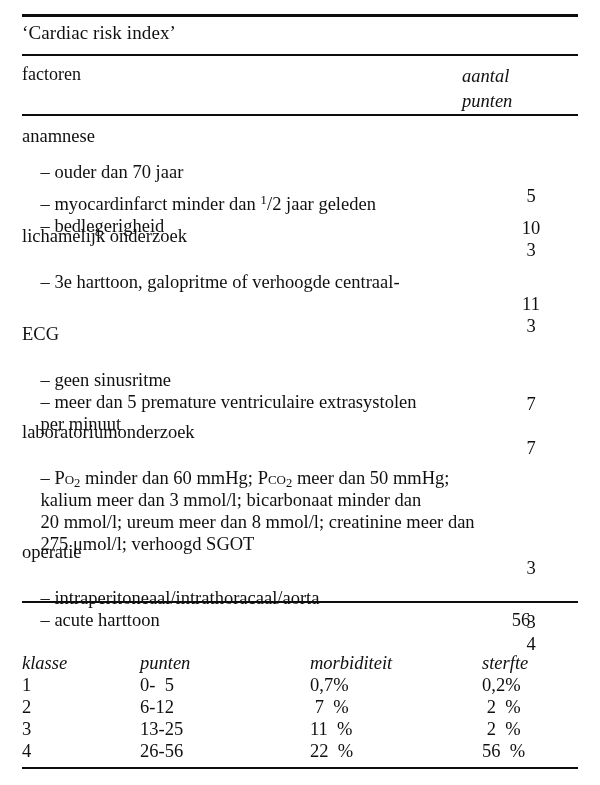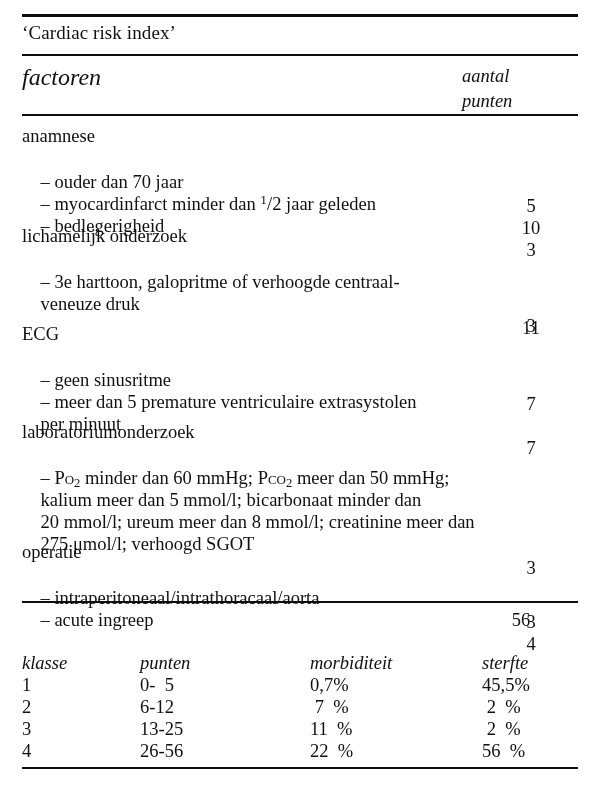--- a/index.html
+++ b/index.html
@@ -46,22 +46,21 @@
     left: 22px;
     top: 22px;
     font-size: 19px;
     letter-spacing: .1px;
   }
 
   .col-head-factoren {
     position: absolute;
     left: 22px;
     top: 64px;
-    font-style: italic;
-    font-size: 24px;
+    font-size: 18px;
   }
   .col-head-punten {
     position: absolute;
     left: 462px;
     top: 64px;
     font-style: italic;
     font-size: 18.5px;
     line-height: 25px;
   }
   .col-head-punten span { display: block; }
@@ -155,40 +154,39 @@
 
   <div class="doc-title">‘Cardiac risk index’</div>
 
   <div class="col-head-factoren">factoren</div>
   <div class="col-head-punten">
     <span>aantal</span>
     <span>punten</span>
   </div>
 
   <div class="row group-head" style="top:124px;">anamnese</div>
-  <div class="row" style="top:146px;font-family:Liberation Serif, serif;">
+  <div class="row" style="top:136px;font-family:Liberation Serif, serif;">
     <span class="label">– ouder dan 70 jaar</span>
     <span class="pts">5</span>
   </div>
   <div class="row" style="top:168px;">
     <span class="label">– myocardinfarct minder dan <span class="frac-num">1</span>/2 jaar geleden</span>
     <span class="pts">10</span>
   </div>
   <div class="row" style="top:190px;">
     <span class="label">– bedlegerigheid</span>
     <span class="pts">3</span>
   </div>
 
   <div class="row group-head" style="top:224px;">lichamelijk onderzoek</div>
   <div class="row" style="top:246px;">
     <span class="label">– 3e harttoon, galopritme of verhoogde centraal-</span>
     <span class="pts"></span>
   </div>
   <div class="row" style="top:268px;">
-    <span class="label">veneuze druk</span>
     <span class="pts">11</span>
   </div>
   <div class="row" style="top:290px;">
     <span class="pts">3</span>
   </div>
 
   <div class="row group-head" style="top:322px;">ECG</div>
   <div class="row" style="top:344px;">
     <span class="label">– geen sinusritme</span>
     <span class="pts">7</span>
@@ -201,60 +199,60 @@
     <span class="label">per minuut</span>
     <span class="pts">7</span>
   </div>
 
   <div class="row group-head" style="top:420px;">laboratoriumonderzoek</div>
   <div class="row" style="top:442px;">
     <span class="label">– P<span class="smallcap">o</span><sub>2</sub> minder dan 60 mmHg; P<span class="smallcap">co</span><sub>2</sub> meer dan 50 mmHg;</span>
     <span class="pts"></span>
   </div>
   <div class="row" style="top:464px;">
-    <span class="label">kalium meer dan 5 mmol/l; bicarbonaat minder dan</span>
+    <span class="label">kalium meer dan 3 mmol/l; bicarbonaat minder dan</span>
     <span class="pts"></span>
   </div>
   <div class="row" style="top:486px;">
     <span class="label">20 mmol/l; ureum meer dan 8 mmol/l; creatinine meer dan</span>
     <span class="pts"></span>
   </div>
   <div class="row" style="top:508px;">
     <span class="label">275 μmol/l; verhoogd SGOT</span>
     <span class="pts">3</span>
   </div>
 
   <div class="row group-head" style="top:540px;">operatie</div>
   <div class="row" style="top:562px;">
     <span class="label">– intraperitoneaal/intrathoracaal/aorta</span>
     <span class="pts">3</span>
   </div>
   <div class="row" style="top:584px;">
-    <span class="label">– acute ingreep</span>
+    <span class="label">– acute harttoon</span>
     <span class="pts">4</span>
   </div>
 
   <div class="total-value">56</div>
 
   <div class="class-table">
     <table>
       <thead>
         <tr>
           <th class="c-klasse th-klasse">klasse</th>
           <th class="c-punten th-punten">punten</th>
           <th class="c-morb th-morb">morbiditeit</th>
           <th class="c-sterf th-sterf">sterfte</th>
         </tr>
       </thead>
       <tbody>
         <tr>
           <td class="c-klasse td-klasse">1</td>
           <td class="c-punten td-punten">0-  5</td>
           <td class="c-morb td-morb">0,7%</td>
-          <td class="c-sterf td-sterf">45,5%</td>
+          <td class="c-sterf td-sterf">0,2%</td>
         </tr>
         <tr>
           <td class="c-klasse td-klasse">2</td>
           <td class="c-punten td-punten">6-12</td>
           <td class="c-morb td-morb"> 7  %</td>
           <td class="c-sterf td-sterf"> 2  %</td>
         </tr>
         <tr>
           <td class="c-klasse td-klasse">3</td>
           <td class="c-punten td-punten">13-25</td>

